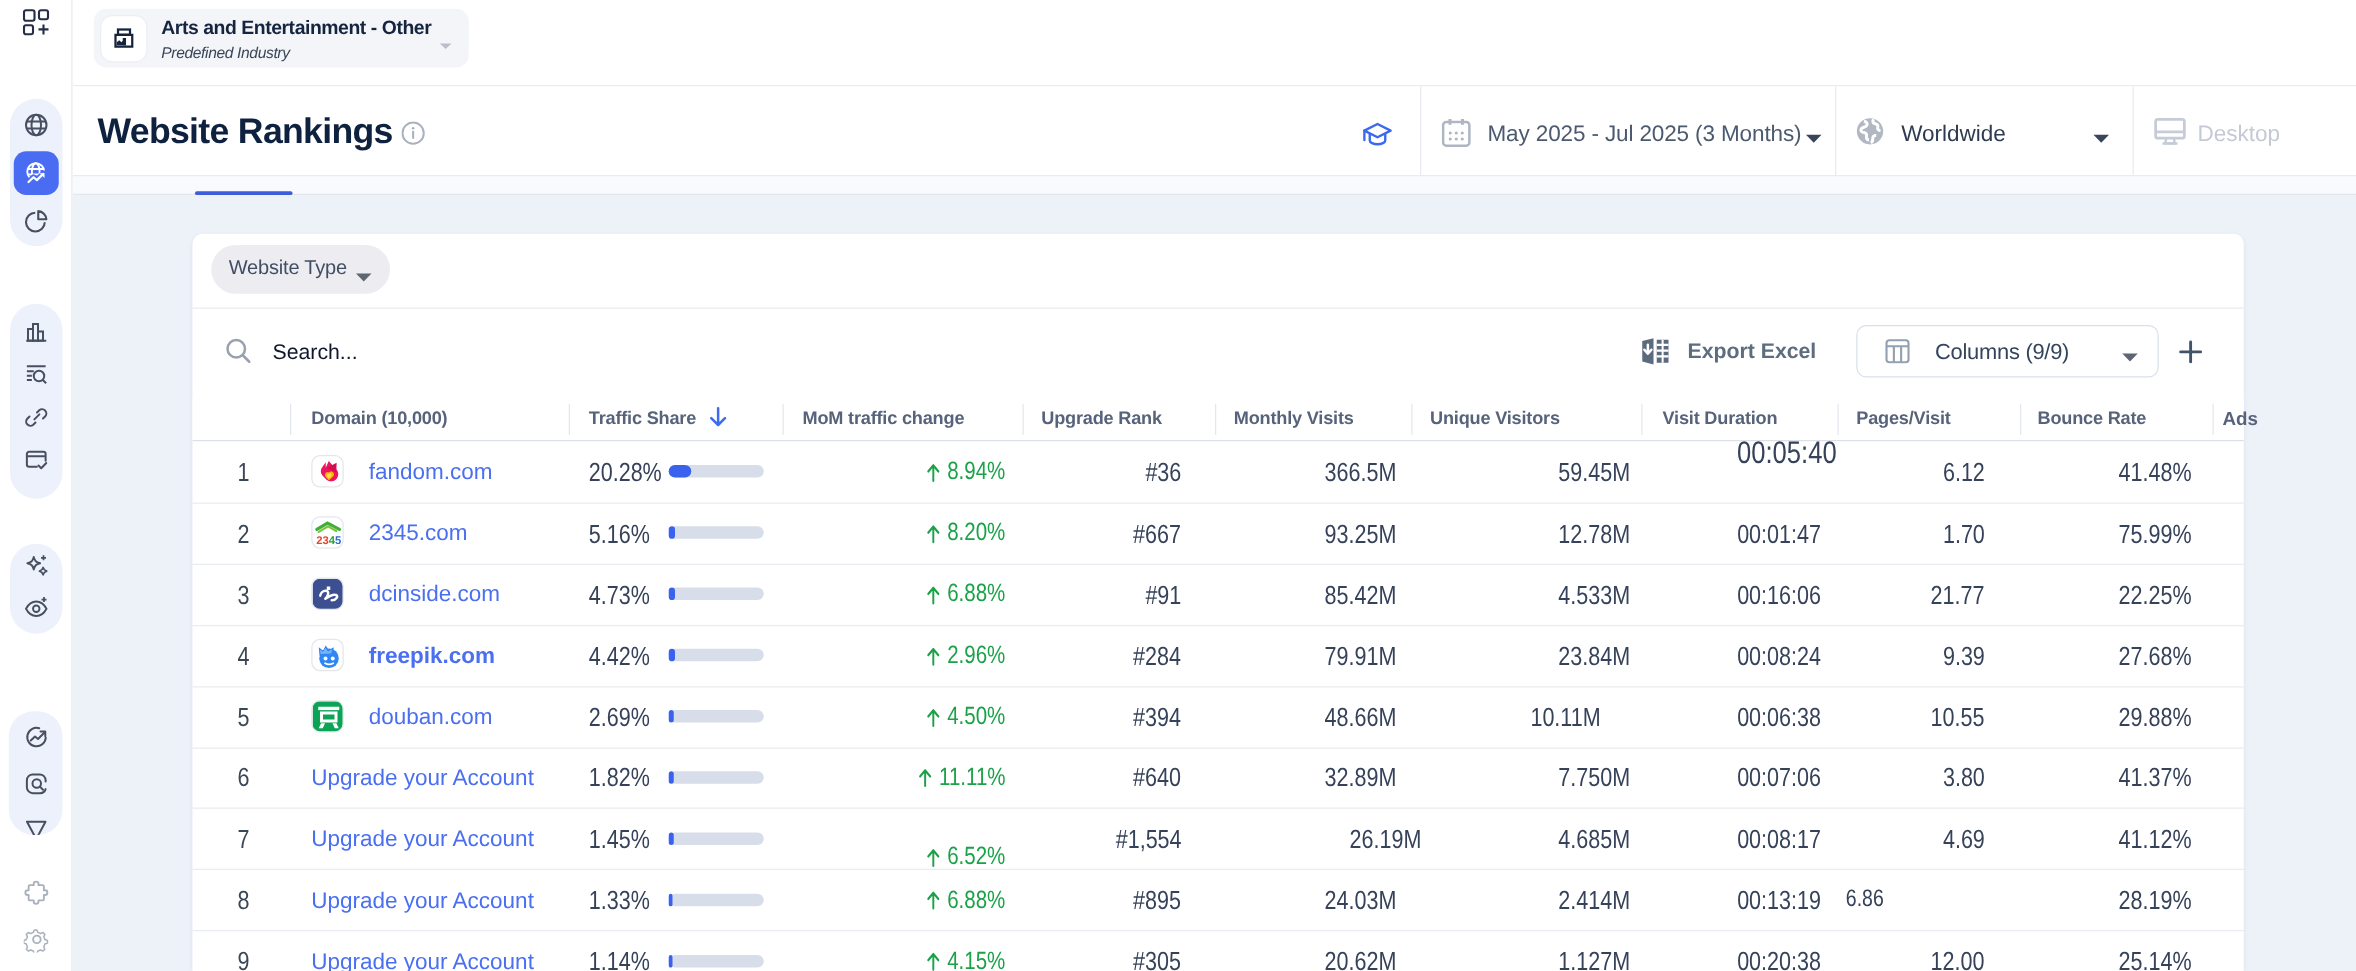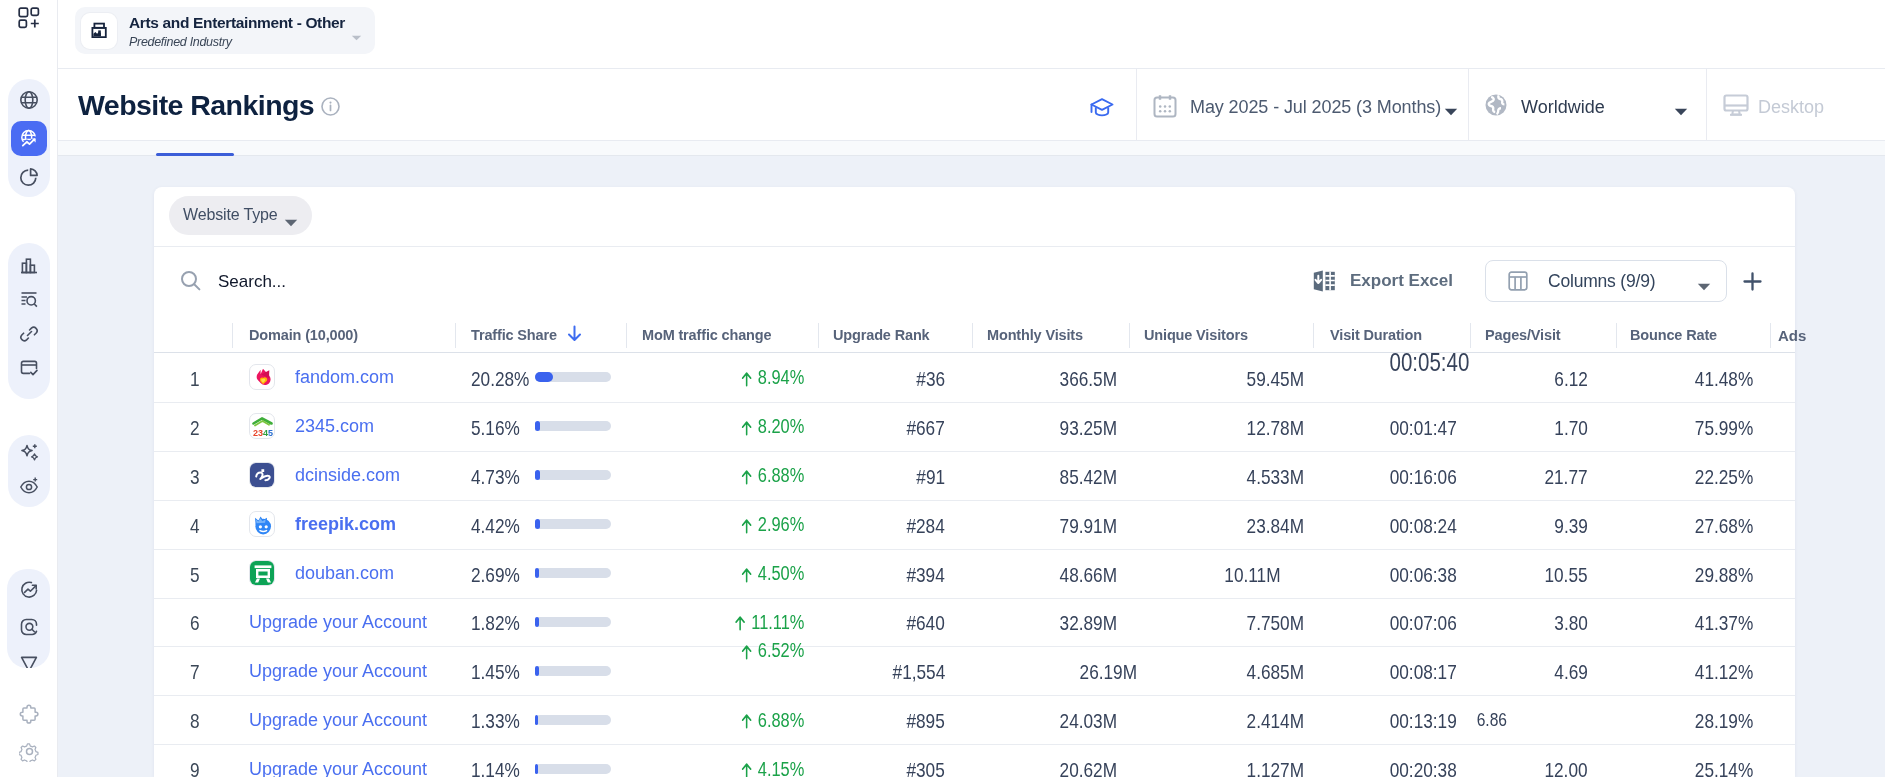--- a/index.html
+++ b/index.html
@@ -253,21 +253,21 @@
 <div style="position:absolute;left:1104px;top:611.45px;width:200px;text-align:right;font-size:21px;color:#36425a;white-space:nowrap;"><span style="display:inline-block;transform:scaleX(0.82);transform-origin:100% 50%">7.750M</span></div>
 <div style="position:absolute;left:1257px;top:611.45px;width:200px;text-align:right;font-size:21px;color:#36425a;white-space:nowrap;"><span style="display:inline-block;transform:scaleX(0.82);transform-origin:100% 50%">00:07:06</span></div>
 <div style="position:absolute;left:1388px;top:611.45px;width:200px;text-align:right;font-size:21px;color:#36425a;white-space:nowrap;"><span style="display:inline-block;transform:scaleX(0.82);transform-origin:100% 50%">3.80</span></div>
 <div style="position:absolute;left:1553px;top:611.45px;width:200px;text-align:right;font-size:21px;color:#36425a;white-space:nowrap;"><span style="display:inline-block;transform:scaleX(0.82);transform-origin:100% 50%">41.37%</span></div>
 <div style="position:absolute;left:154px;top:695.3px;width:1641px;height:1px;background:#e9ecf1;"></div>
 <div style="position:absolute;left:156px;top:660.35px;width:78px;text-align:center;font-size:21px;color:#3b4757;"><span style="display:inline-block;transform:scaleX(0.82);transform-origin:50% 50%">7</span></div>
 <div style="position:absolute;left:249px;top:660.85px;font-size:18px;color:#4a6ff0;white-space:nowrap;">Upgrade your Account</div>
 <div style="position:absolute;left:471px;top:660.35px;font-size:21px;color:#36425a;white-space:nowrap;"><span style="display:inline-block;transform:scaleX(0.82);transform-origin:0% 50%">1.45%</span></div>
 <div style="position:absolute;left:535px;top:665.85px;width:76px;height:10px;background:#d8dee9;border-radius:5px;"></div>
 <div style="position:absolute;left:535px;top:665.85px;width:3.5px;height:10px;background:#3a62ee;border-radius:5px;"></div>
-<div style="position:absolute;left:631px;top:639px;width:173px;text-align:right;font-size:20px;color:#1ba249;white-space:nowrap;"><span style="display:inline-block;transform:scaleX(0.82);transform-origin:100% 50%"><svg width="15" height="16" viewBox="0 0 15 16" style="vertical-align:-2.5px">
+<div style="position:absolute;left:631px;top:674px;width:173px;text-align:right;font-size:20px;color:#1ba249;white-space:nowrap;"><span style="display:inline-block;transform:scaleX(0.82);transform-origin:100% 50%"><svg width="15" height="16" viewBox="0 0 15 16" style="vertical-align:-2.5px">
         <path d="M7 14.6V2.7 M2.1 7.1L7 2.3 11.9 7.1" fill="none" stroke="#1ba249" stroke-width="1.9" stroke-linecap="round" stroke-linejoin="round"></path>
       </svg>&nbsp;6.52%</span></div>
 <div style="position:absolute;left:745px;top:660.35px;width:200px;text-align:right;font-size:21px;color:#36425a;white-space:nowrap;"><span style="display:inline-block;transform:scaleX(0.82);transform-origin:100% 50%">#1,554</span></div>
 <div style="position:absolute;left:917px;top:660.35px;width:200px;text-align:right;font-size:21px;color:#36425a;white-space:nowrap;padding-left:20px;"><span style="display:inline-block;transform:scaleX(0.82);transform-origin:100% 50%">26.19M</span></div>
 <div style="position:absolute;left:1104px;top:660.35px;width:200px;text-align:right;font-size:21px;color:#36425a;white-space:nowrap;"><span style="display:inline-block;transform:scaleX(0.82);transform-origin:100% 50%">4.685M</span></div>
 <div style="position:absolute;left:1257px;top:660.35px;width:200px;text-align:right;font-size:21px;color:#36425a;white-space:nowrap;"><span style="display:inline-block;transform:scaleX(0.82);transform-origin:100% 50%">00:08:17</span></div>
 <div style="position:absolute;left:1388px;top:660.35px;width:200px;text-align:right;font-size:21px;color:#36425a;white-space:nowrap;"><span style="display:inline-block;transform:scaleX(0.82);transform-origin:100% 50%">4.69</span></div>
 <div style="position:absolute;left:1553px;top:660.35px;width:200px;text-align:right;font-size:21px;color:#36425a;white-space:nowrap;"><span style="display:inline-block;transform:scaleX(0.82);transform-origin:100% 50%">41.12%</span></div>
 <div style="position:absolute;left:154px;top:744.1999999999999px;width:1641px;height:1px;background:#e9ecf1;"></div>
 <div style="position:absolute;left:156px;top:709.25px;width:78px;text-align:center;font-size:21px;color:#3b4757;"><span style="display:inline-block;transform:scaleX(0.82);transform-origin:50% 50%">8</span></div>

